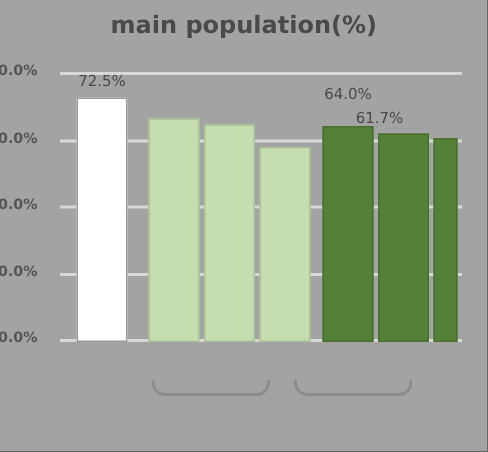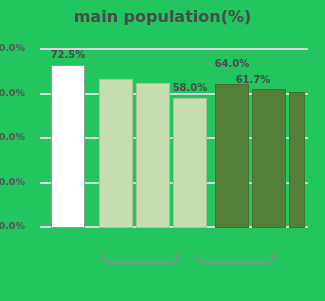--- a/index.html
+++ b/index.html
@@ -10,21 +10,21 @@
   body {
     width: 325px;
     height: 301px;
     overflow: hidden;
     font-family: "DejaVu Sans", sans-serif;
   }
   #chart-root {
     position: relative;
     width: 325px;
     height: 301px;
-    background: #22c55e;
+    background: #a3a3a3;
   }
   
   #chart-title {
     position: absolute;
     left: 0;
     top: 7px;
     width: 325px;
     text-align: center;
     font-size: 16px;
     font-weight: bold;
@@ -78,21 +78,21 @@
     background: #c6ddb0;
     border: 1.5px solid #a8c294;
   }
   .bar.dark-bar {
     background: #558037;
     border: 1.5px solid #4a7030;
   }
   .bar-label {
     position: absolute;
     font-size: 10px;
-    font-weight: bold;
+    font-weight: normal;
     color: #4a4a4a;
     white-space: nowrap;
     text-align: center;
   }
   
   .group-bracket {
     position: absolute;
     box-sizing: border-box;
     border: 2px solid #8c8c8c;
     border-top: none;
@@ -133,21 +133,20 @@
 
     <div class="bar white-bar" style="left:5px; width:34px; height:163.1px;"></div>
     <div class="bar light-bar" style="left:53px; width:34px; height:148.95px;"></div>
     <div class="bar light-bar" style="left:90px; width:34px; height:145.35px;"></div>
     <div class="bar light-bar" style="left:127px; width:34px; height:130.5px;"></div>
     <div class="bar dark-bar" style="left:169px; width:34px; height:144px;"></div>
     <div class="bar dark-bar" style="left:206px; width:34px; height:138.8px;"></div>
     <div class="bar dark-bar" style="left:243px; width:16px; height:136.35px;"></div>
 
     <div class="bar-label" style="left:-4px; top:1px; width:52px;">72.5%</div>
-    <div class="bar-label" style="left:118px; top:34px; width:52px;">58.0%</div>
     <div class="bar-label" style="left:160px; top:10px; width:52px;">64.0%</div>
     <div class="bar-label" style="left:181px; top:26px; width:52px;">61.7%</div>
   </div>
 
   <div class="group-bracket" style="left:101px; top:253px; width:79px;"></div>
   <div class="group-bracket" style="left:196px; top:253px; width:79px;"></div>
 
 </div>
 
 </body></html>

